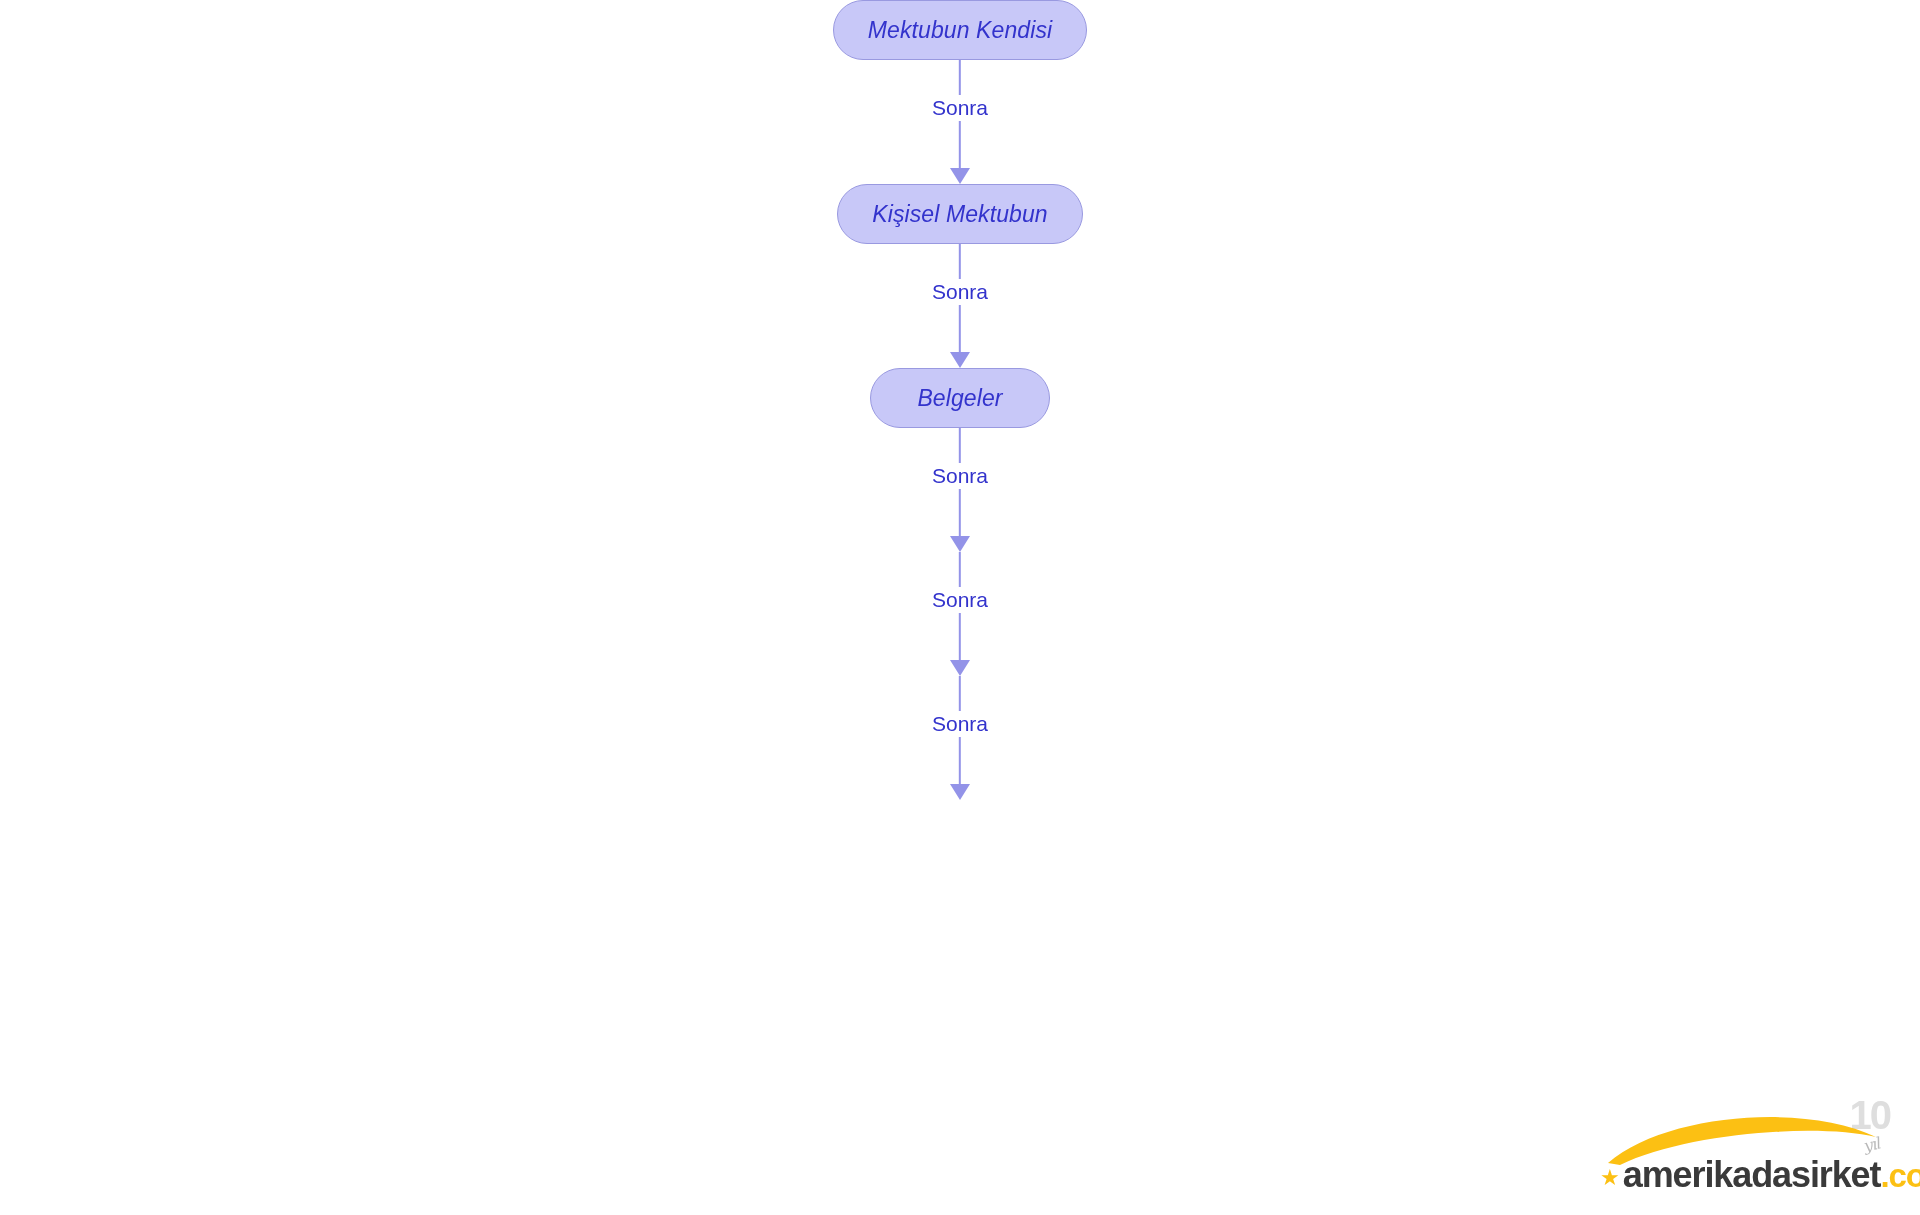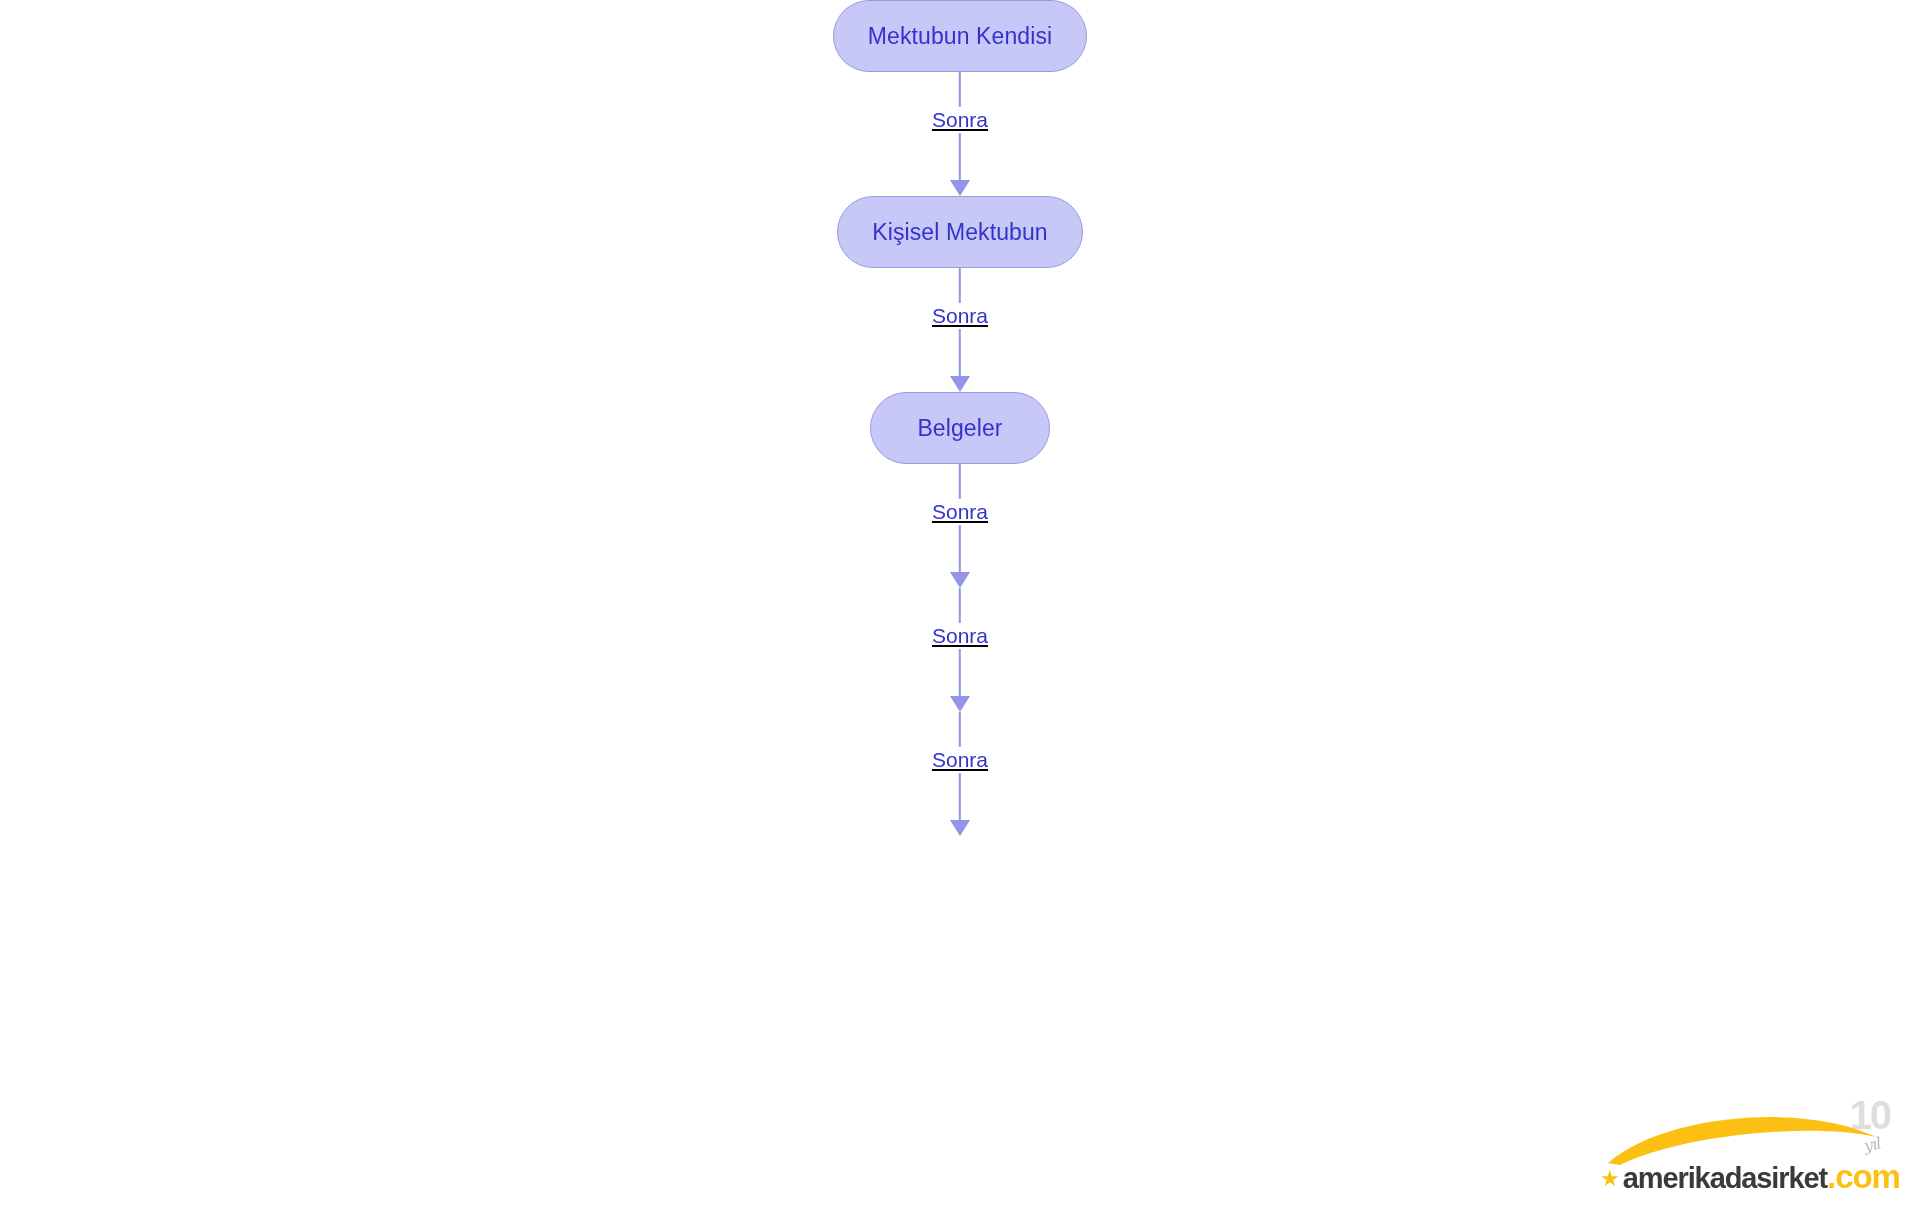--- a/index.html
+++ b/index.html
@@ -31,51 +31,51 @@
     top: 0;
     width: 1920px;
     display: flex;
     flex-direction: column;
     align-items: center;
   }
 
   
   .node {
     box-sizing: border-box;
-    height: 72px;
+    height: 60px;
     min-width: 180px;
     padding: 0 34px;
     display: flex;
     align-items: center;
     justify-content: center;
     background: #c8c8f8;
     border: 1.4px solid #9999e0;
     border-radius: 36px;
     color: #3333cc;
     font-size: 23px;
     font-weight: 400;
     letter-spacing: 0.1px;
     white-space: nowrap;
     line-height: 1;
+    font-style: italic;
   }
   .node-label {
     color: #3333cc;
     font-size: 23px;
     white-space: nowrap;
   }
 
   
   .edge {
     position: relative;
     width: 220px;
     height: 124px;
     display: flex;
     align-items: center;
     justify-content: center;
-    text-decoration: underline;
   }
   .edge-line {
     position: absolute;
     left: 50%;
     top: 0;
     transform: translateX(-50%);
     width: 2.4px;
     height: 112px;
     background: #9393e8;
   }
@@ -150,21 +150,21 @@
   .logo-star {
     color: #fcc013;
     font-size: 22px;
     line-height: 1;
     margin-right: 3px;
     position: relative;
     top: -2px;
   }
   .logo-name {
     color: #3a3a3a;
-    font-size: 29px;
+    font-size: 36px;
     font-weight: 700;
     letter-spacing: -1.1px;
     line-height: 1;
   }
   .logo-tld {
     color: #fcc013;
     font-size: 33px;
     font-weight: 700;
     letter-spacing: -1.1px;
     line-height: 1;

